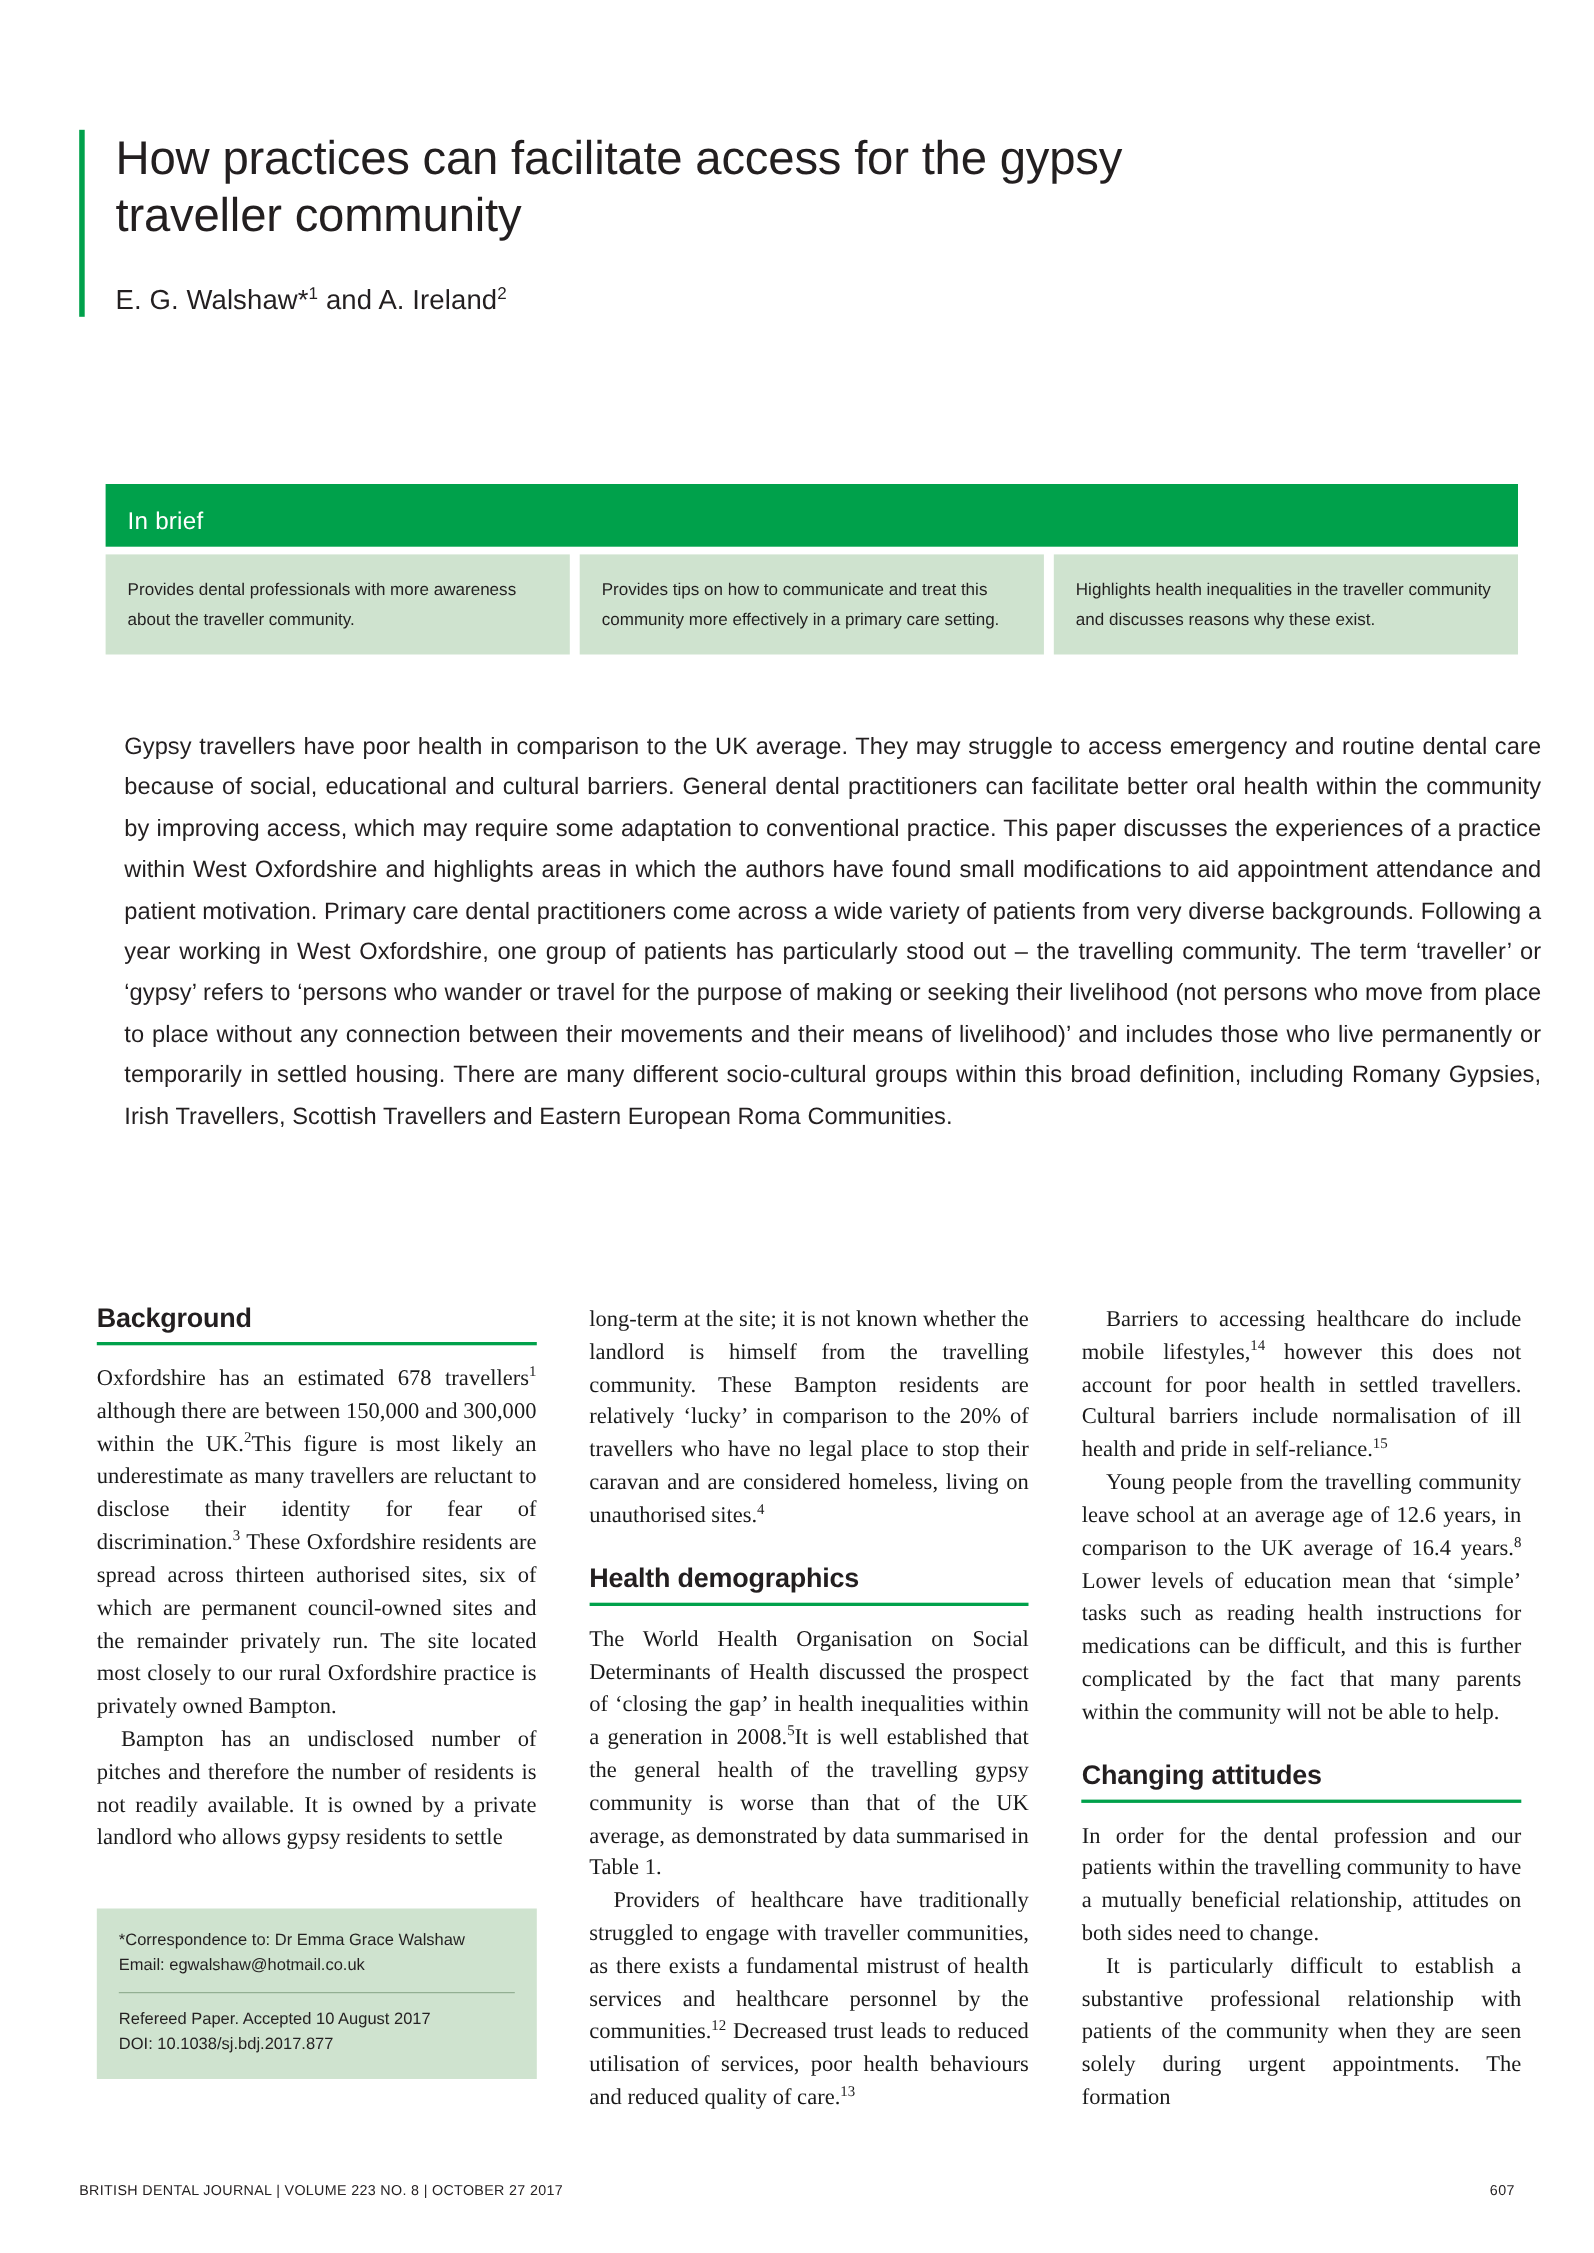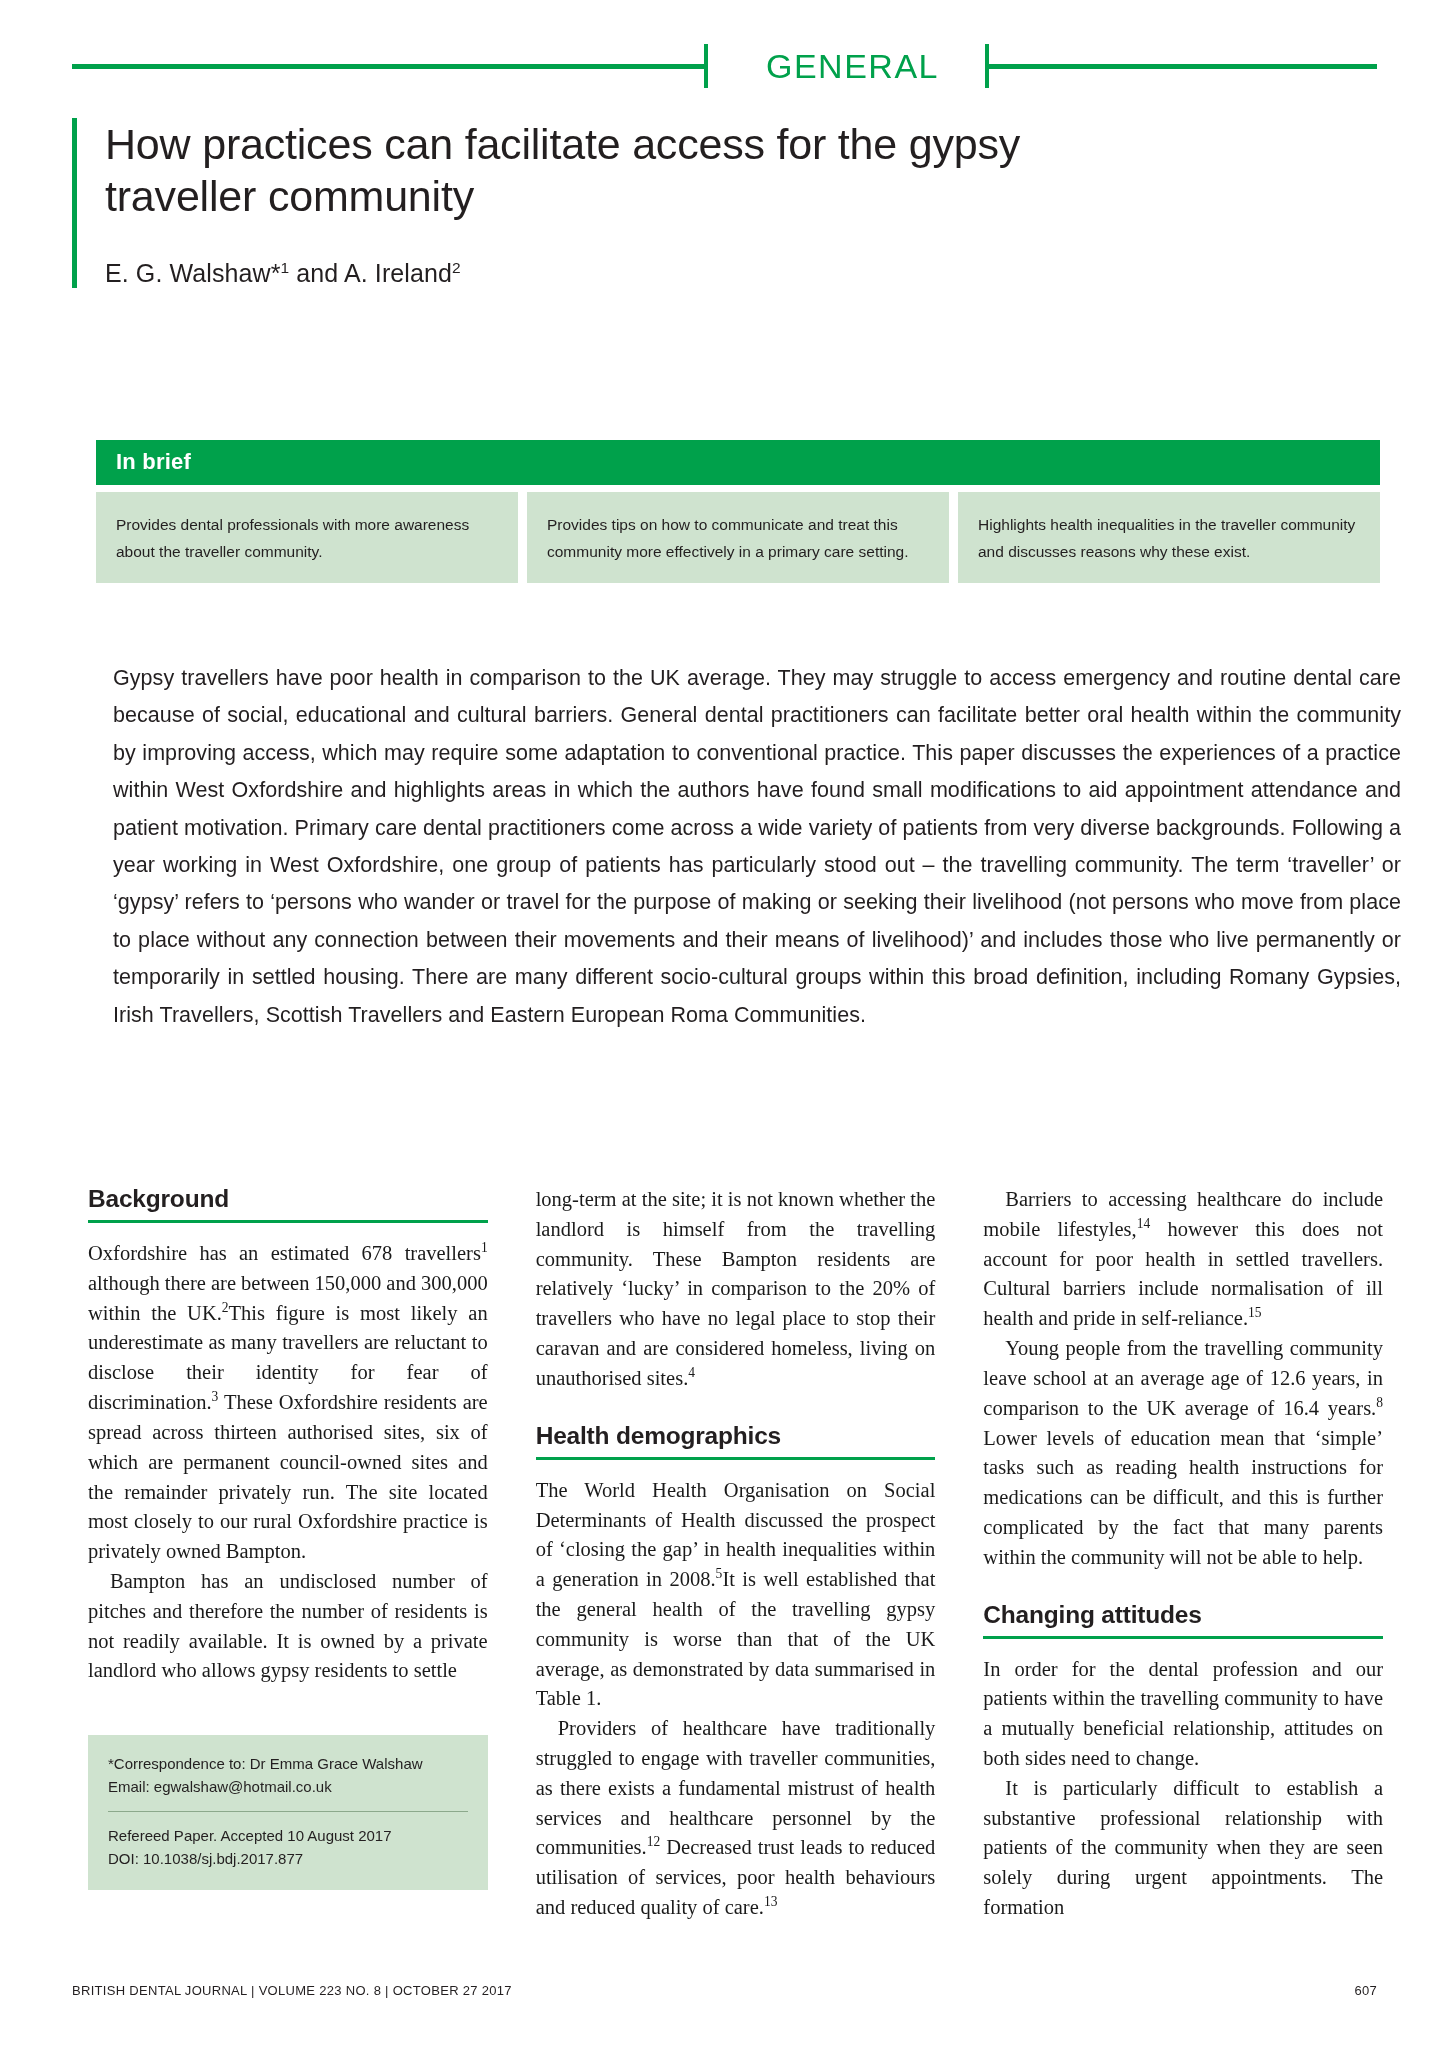--- a/index.html
+++ b/index.html
@@ -93,22 +93,22 @@
   .inbrief {
     position: absolute;
     left: 96px;
     top: 440px;
     width: 1284px;
   }
   .inbrief-header {
     background: #00a14b;
     color: #ffffff;
     font-size: 22px;
-    font-weight: bold;
-    padding: 9px 0 10px 20px;
+    font-weight: normal;
+    padding: 21px 0 10px 20px;
     letter-spacing: 0.2px;
   }
   .inbrief-cols {
     display: flex;
     gap: 9px;
     margin-top: 7px;
   }
   .inbrief-col {
     background: #cfe3cf;
     flex: 1 1 0;
@@ -211,27 +211,20 @@
     font-size: 13px;
     letter-spacing: 0.3px;
     color: #231f20;
   }
 </style>
 </head>
 <body>
 
 <div class="page">
 
-  <div class="masthead">
-    <div class="rule-long"></div>
-    <div class="tick"></div>
-    <div class="section-kicker">GENERAL</div>
-    <div class="tick"></div>
-    <div class="rule-short"></div>
-  </div>
 
   <div class="title-block">
     <h1 class="article-title">How practices can facilitate access for the gypsy traveller community</h1>
     <div class="authors"><span>E. G. Walshaw*</span><sup>1</sup><span> and A. Ireland</span><sup>2</sup></div>
   </div>
 
   <div class="inbrief">
     <div class="inbrief-header">In brief</div>
     <div class="inbrief-cols">
       <div class="inbrief-col">Provides dental professionals with more awareness about the traveller community.</div>

